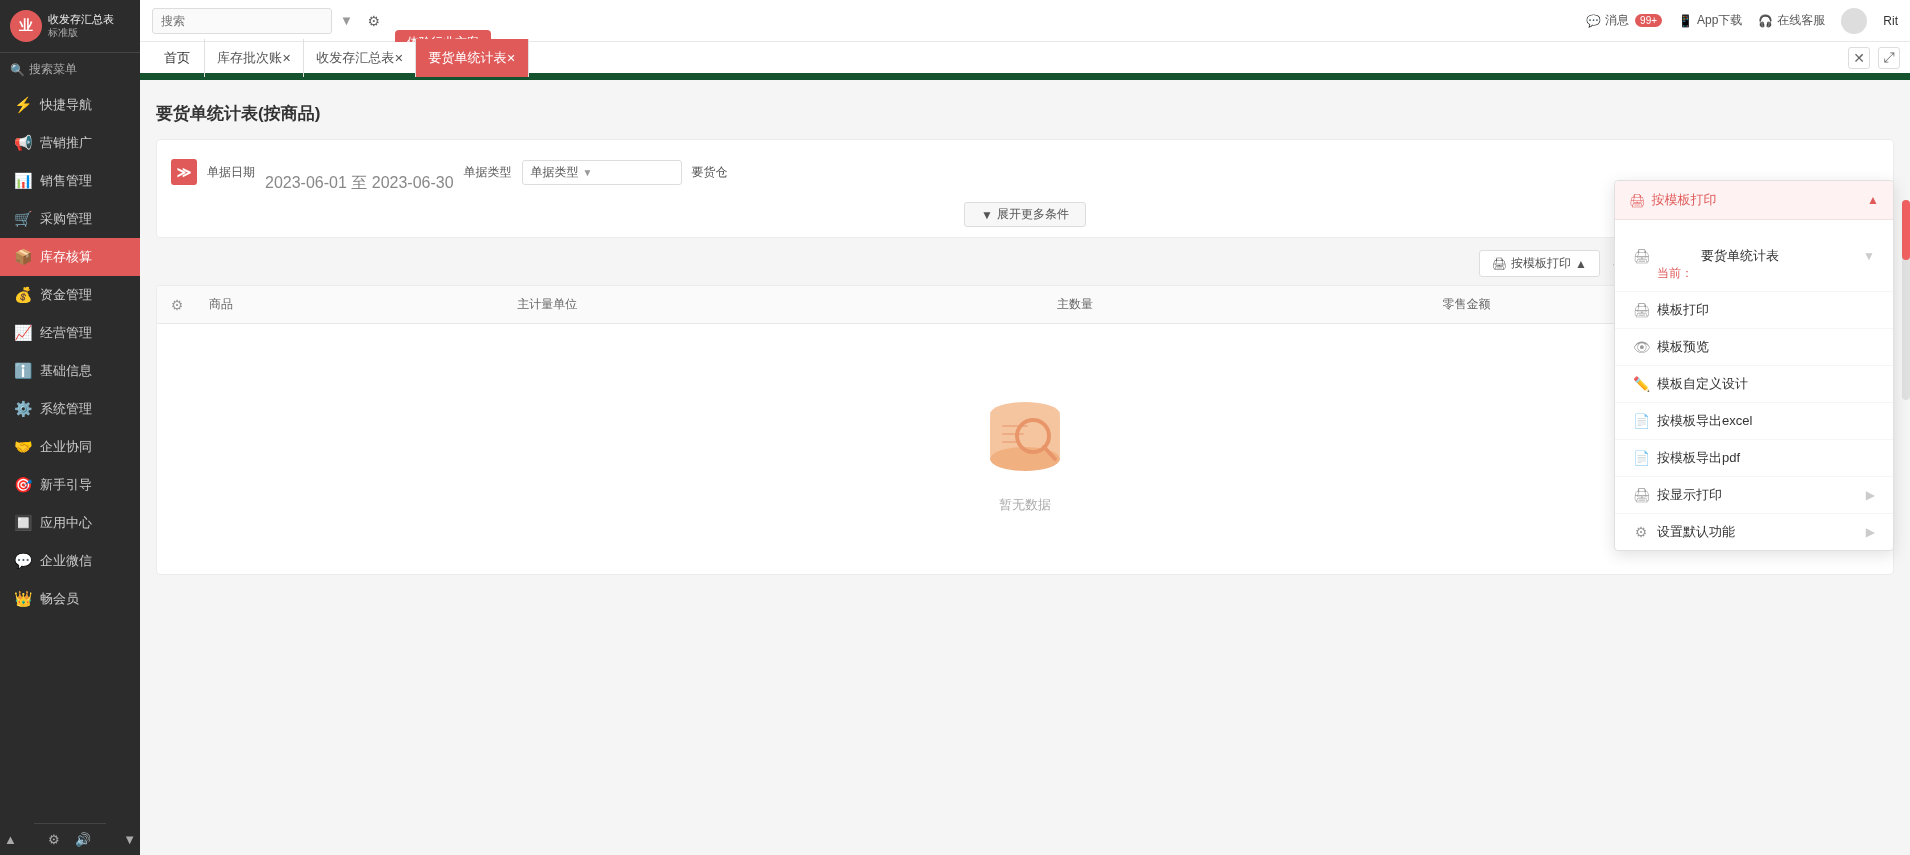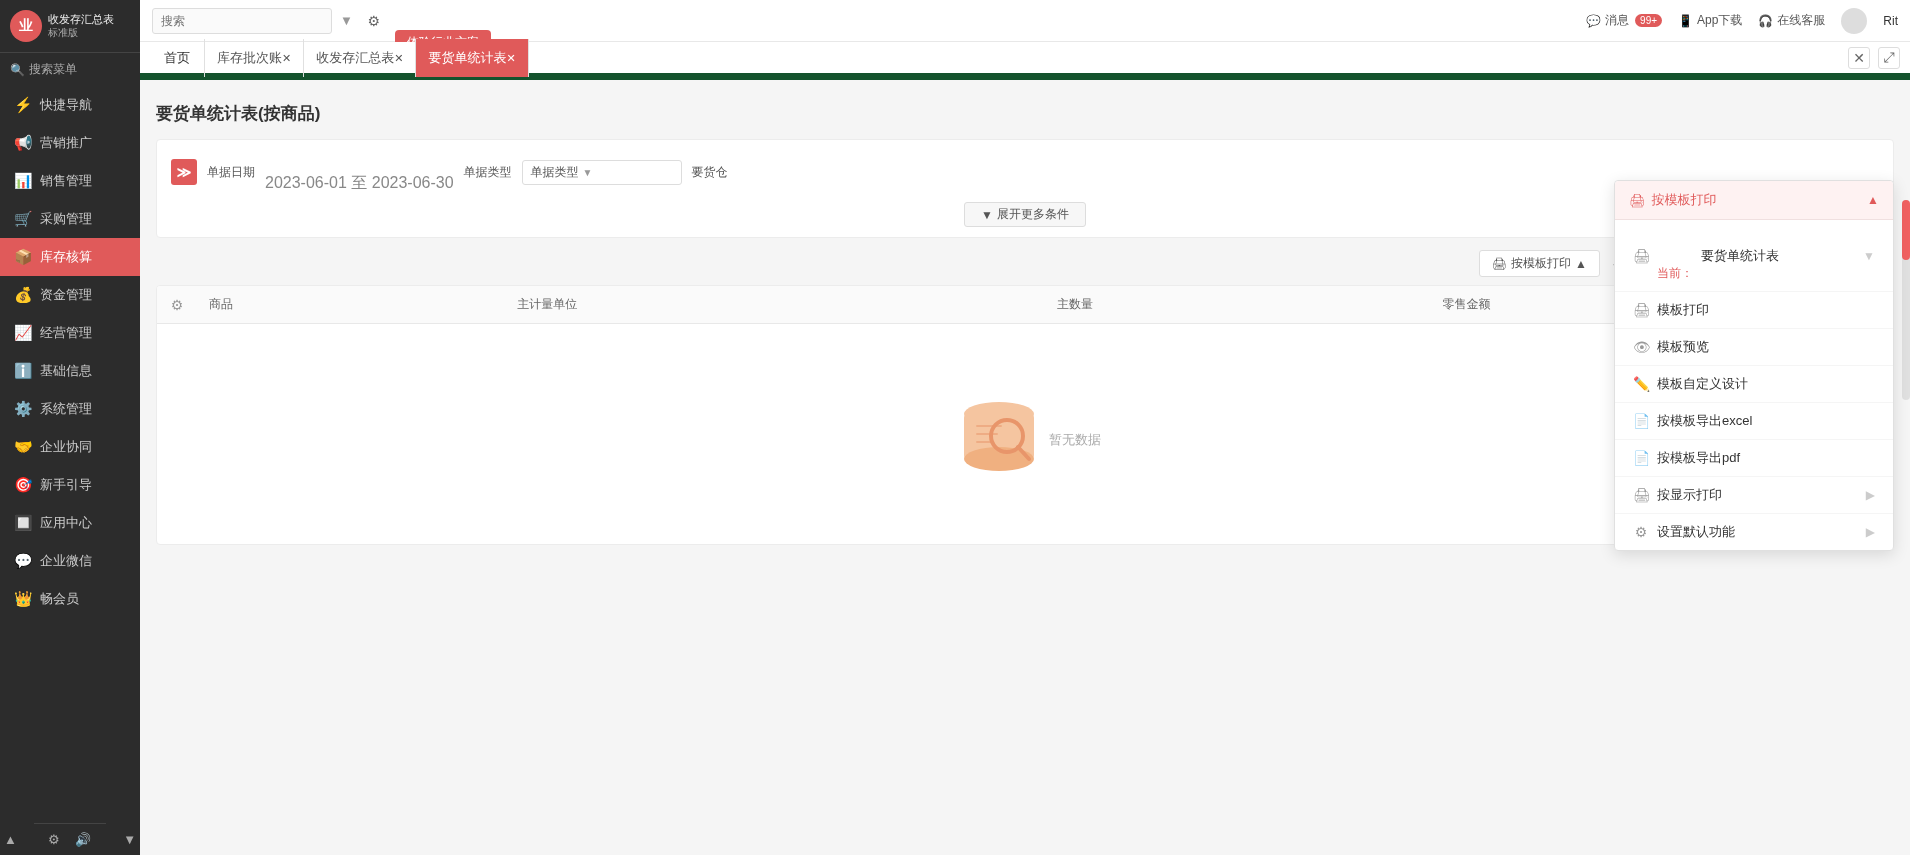--- a/index.html
+++ b/index.html
@@ -277,21 +277,21 @@
     .data-table th {
       background: #fafafa;
       border-bottom: 1px solid #e8e8e8;
       padding: 10px 12px;
       font-size: 12px; color: #666; font-weight: 500;
       text-align: left; white-space: nowrap;
     }
     .data-table th:first-child { width: 40px; text-align: center; }
     .th-settings { color: #999; cursor: pointer; font-size: 14px; }
     .empty-area {
-      display: flex; flex-direction: row; align-items: center;
+      display: flex; flex-direction: column; align-items: center;
       justify-content: center; padding: 60px 0;
     }
     .empty-text { font-size: 13px; color: #aaa; margin-top: 12px; }
 
     
     .scrollbar-edge {
       position: fixed;
       right: 0;
       top: 200px;
       width: 8px;

